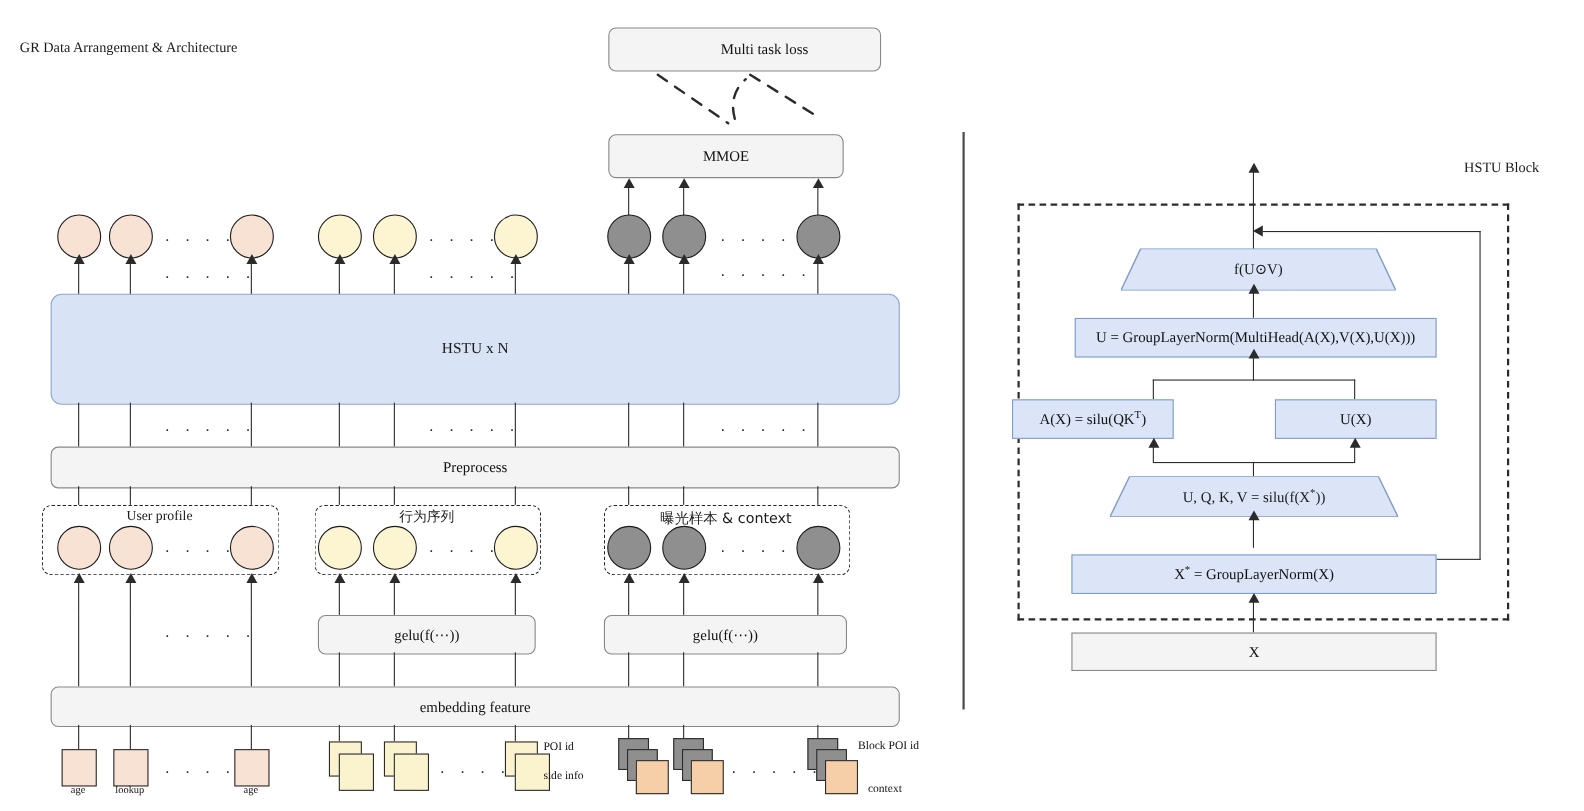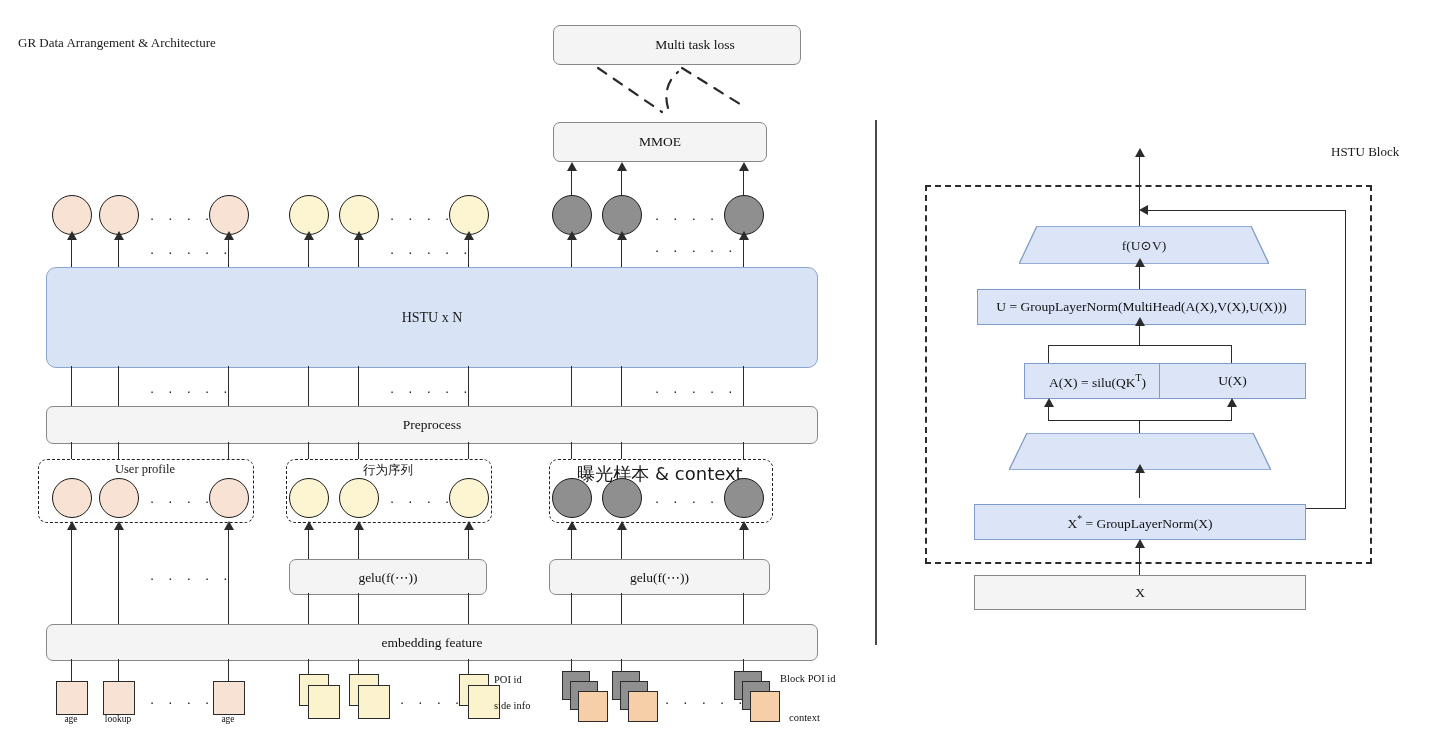--- a/index.html
+++ b/index.html
@@ -139,21 +139,21 @@
 <div class="circ c-pink" style="left:209px;top:478px;"></div>
 
 <div class="dashgrp" style="left:286px;top:459px;width:204px;height:62px;"></div>
 <div class="abs" style="left:286px;top:462px;width:204px;text-align:center;font-size:12.5px;font-family:'DejaVu Sans',sans-serif;">行为序列</div>
 <div class="circ c-yel" style="left:289px;top:478px;"></div>
 <div class="circ c-yel" style="left:339px;top:478px;"></div>
 <div class="dots" style="left:390px;top:489px;">. . . . .</div>
 <div class="circ c-yel" style="left:449px;top:478px;"></div>
 
 <div class="dashgrp" style="left:549px;top:459px;width:222px;height:62px;"></div>
-<div class="abs" style="left:549px;top:462px;width:222px;text-align:center;font-size:18px;font-family:'DejaVu Sans',sans-serif;">曝光样本 &amp; context</div>
+<div class="abs" style="left:549px;top:462px;width:222px;text-align:center;font-size:13px;font-family:'DejaVu Sans',sans-serif;">曝光样本 &amp; context</div>
 <div class="circ c-gray" style="left:552px;top:478px;"></div>
 <div class="circ c-gray" style="left:602px;top:478px;"></div>
 <div class="dots" style="left:655px;top:489px;">. . . . .</div>
 <div class="circ c-gray" style="left:724px;top:478px;"></div>
 
 <div class="vline" style="left:71px;top:527px;height:32px;"></div>
 <div class="arrowup" style="left:67px;top:521px;"></div>
 <div class="vline" style="left:118px;top:527px;height:32px;"></div>
 <div class="arrowup" style="left:114px;top:521px;"></div>
 <div class="vline" style="left:228px;top:527px;height:32px;"></div>
@@ -253,37 +253,38 @@
 <div class="arrowup" style="left:1135px;top:258px;"></div>
 
 <div class="bluebox" style="left:977px;top:289px;width:327px;height:34px;">U = GroupLayerNorm(MultiHead(A(X),V(X),U(X)))</div>
 
 <div class="vline" style="left:1048px;top:345px;height:18px;"></div>
 <div class="vline" style="left:1231px;top:345px;height:18px;"></div>
 <div class="hline" style="left:1048px;top:345px;width:184px;"></div>
 <div class="vline" style="left:1139px;top:323px;height:23px;"></div>
 <div class="arrowup" style="left:1135px;top:317px;"></div>
 
-<div class="bluebox" style="left:1024px;top:363px;width:145px;height:34px;">
+<div class="bluebox" style="left:920px;top:363px;width:145px;height:34px;">
   <span><span>A(X) = silu(QK</span><sup>T</sup><span>)</span></span>
 </div>
 
 <div class="bluebox" style="left:1159px;top:363px;width:145px;height:34px;">U(X)</div>
 
 <div class="arrowup" style="left:1044px;top:398px;"></div>
 <div class="vline" style="left:1048px;top:405px;height:15px;"></div>
 <div class="arrowup" style="left:1227px;top:398px;"></div>
 <div class="vline" style="left:1231px;top:405px;height:15px;"></div>
 <div class="hline" style="left:1048px;top:420px;width:184px;"></div>
 <div class="vline" style="left:1139px;top:420px;height:13px;"></div>
 
 <div class="trap" style="left:1009px;top:433px;width:262px;height:37px;">
   <svg width="262" height="37">
       <polygon points="18,0 244,0 262,37 0,37" fill="#dbe5f7" stroke="#7f9bc9" stroke-width="1.3"></polygon>
     </svg>
+  <div class="traptext" style="top:10px;"><span>U, Q, K, V = silu(f(X</span><sup>*</sup><span>))</span></div>
 </div>
 <div class="vline" style="left:1139px;top:470px;height:28px;"></div>
 <div class="arrowup" style="left:1135px;top:464px;"></div>
 
 <div class="bluebox" style="left:974px;top:504px;width:330px;height:34px;">
   <span><span>X</span><sup>*</sup><span> = GroupLayerNorm(X)</span></span>
 </div>
 
 <div class="vline" style="left:1139px;top:566px;height:20px;"></div>
 <div class="arrowup" style="left:1135px;top:539px;"></div>

